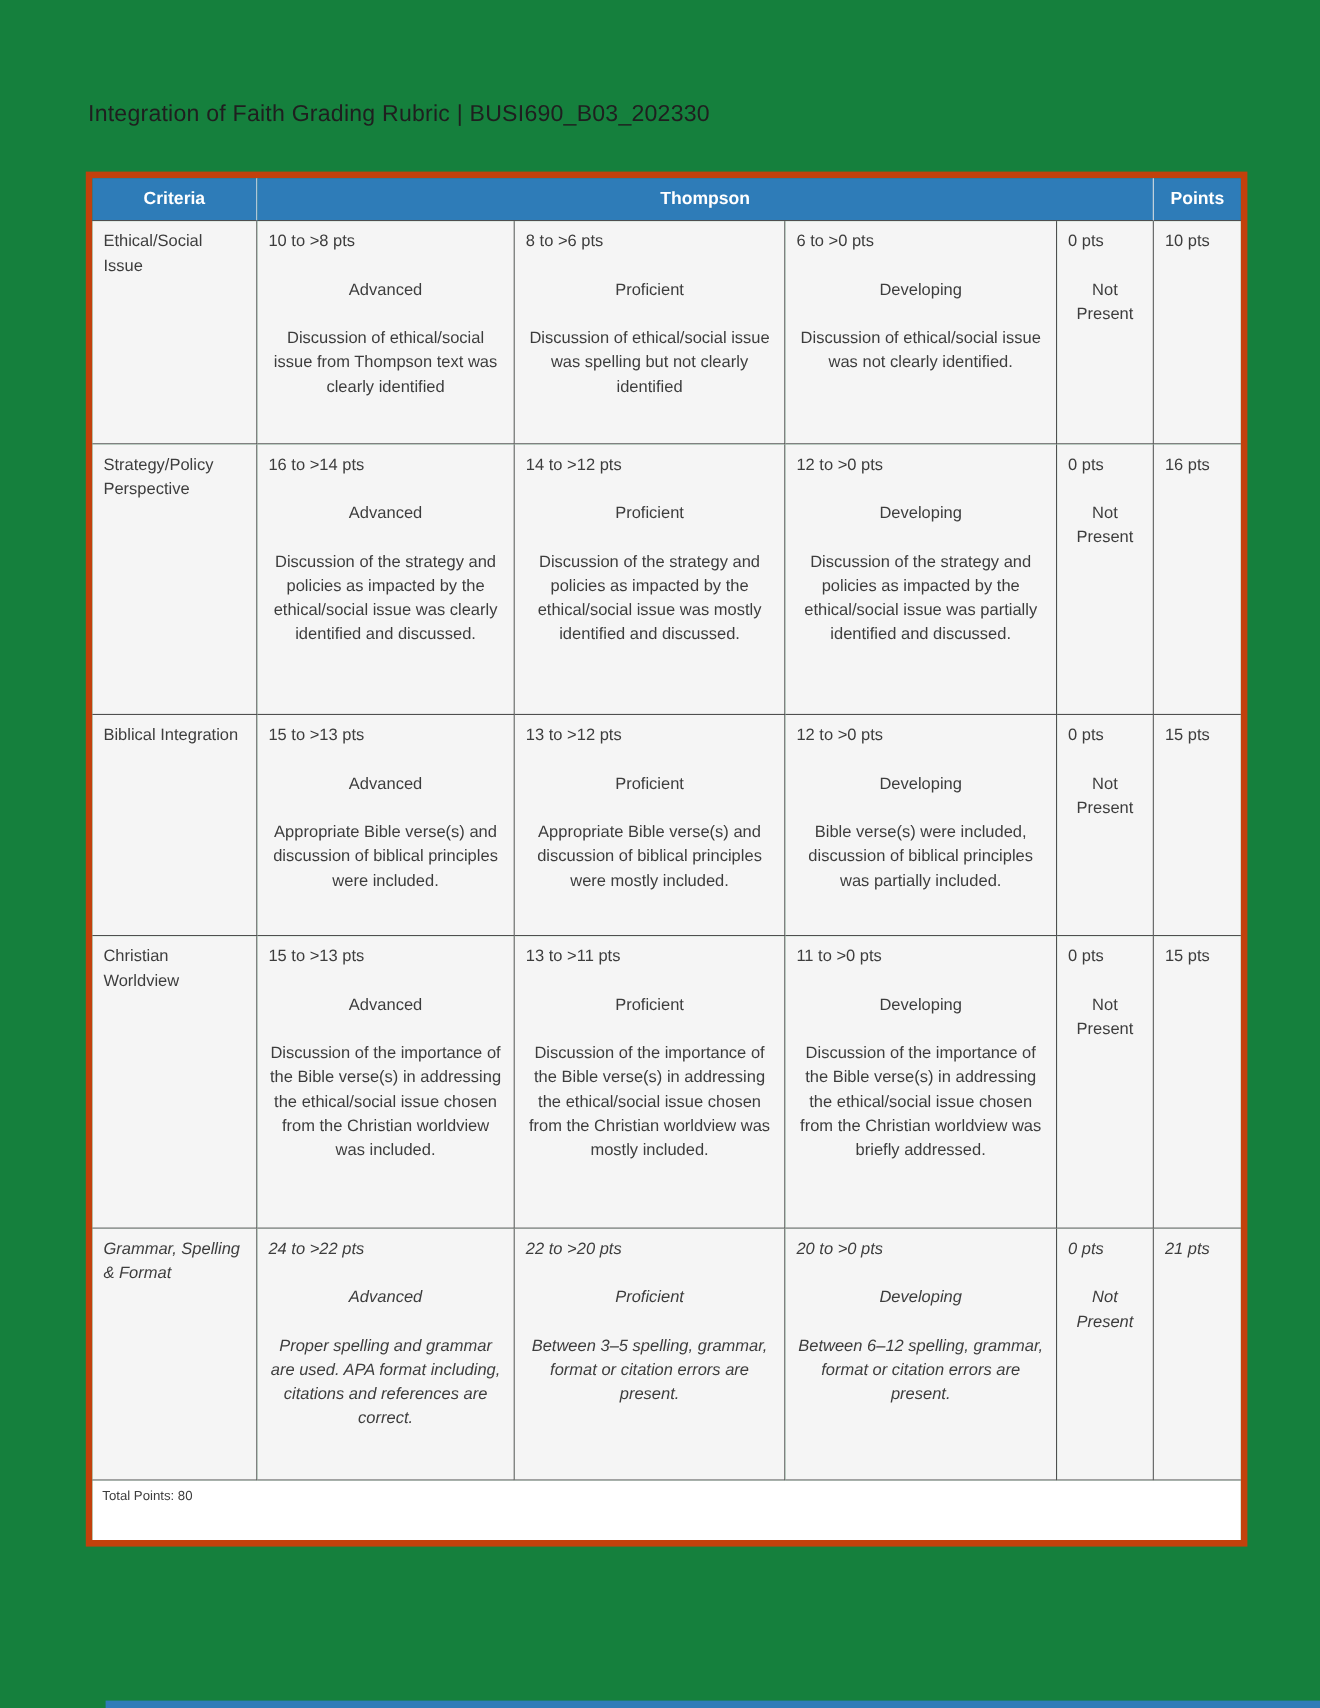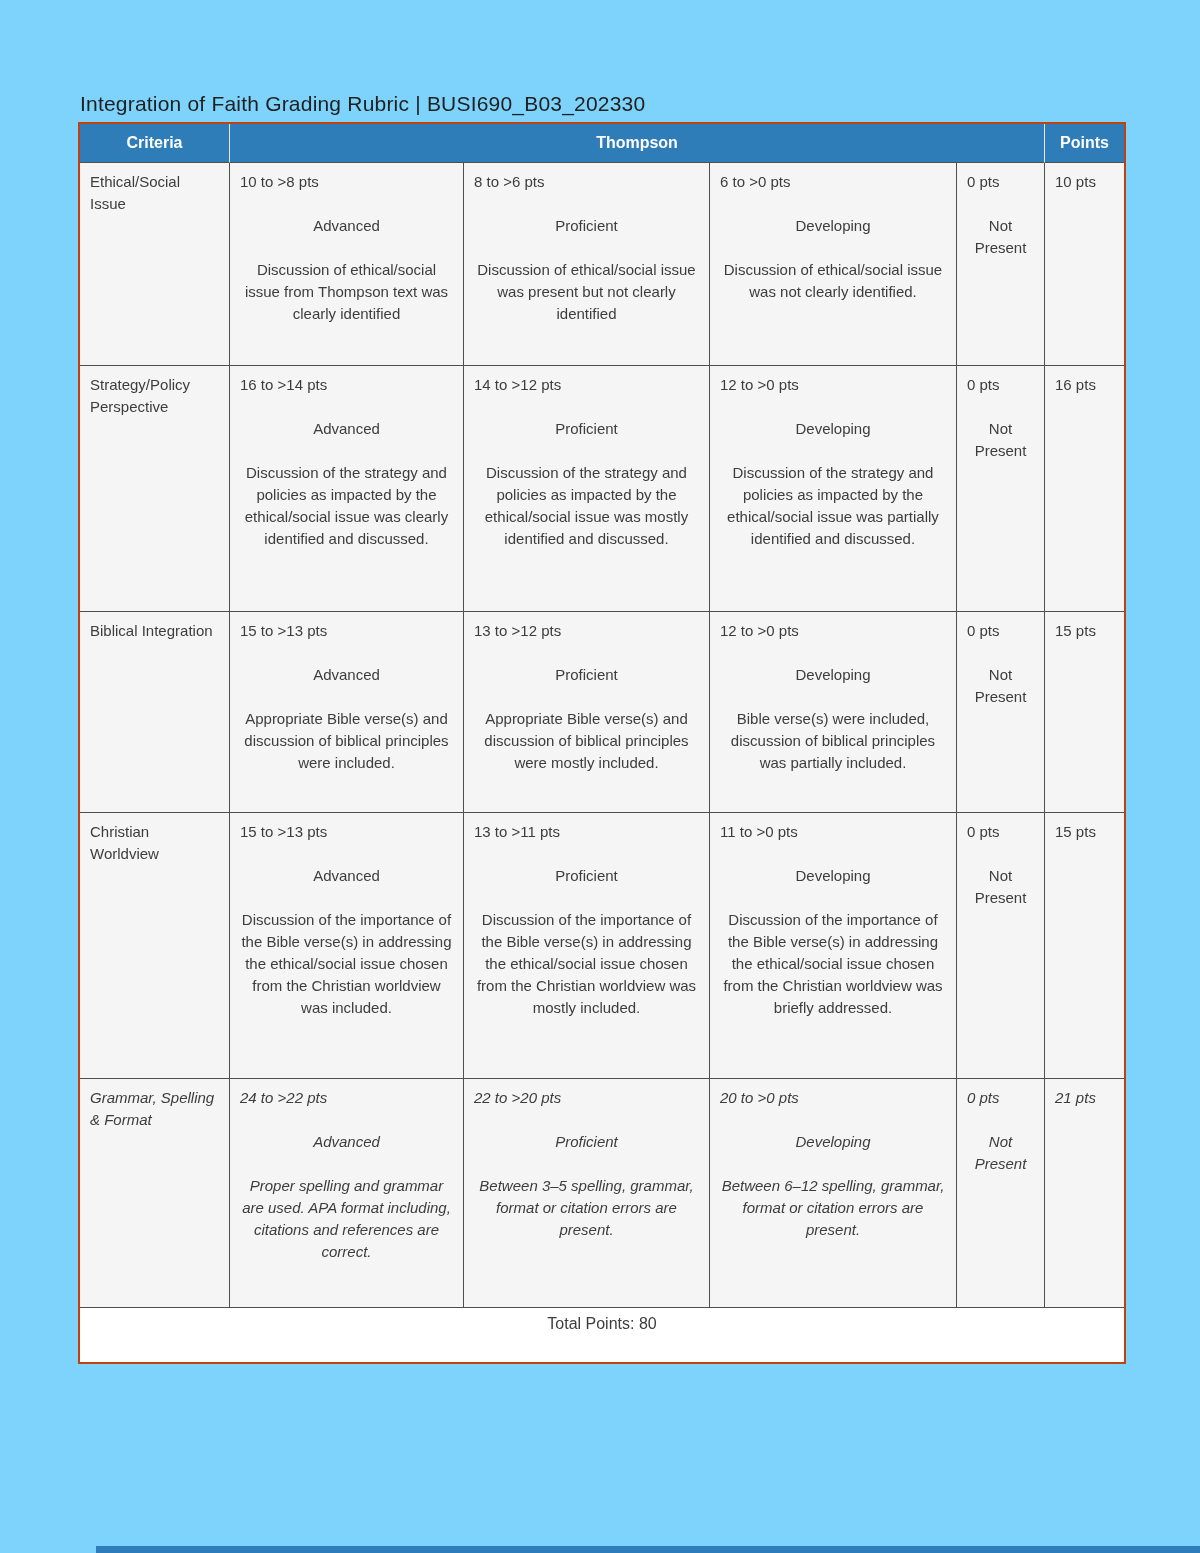--- a/index.html
+++ b/index.html
@@ -5,42 +5,42 @@
   html, body {
     margin: 0;
     padding: 0;
     background: #ffffff;
     font-family: "Liberation Sans", sans-serif;
   }
   .page {
     position: relative;
     width: 1200px;
     height: 1553px;
-    background: #7dd3fc;
+    background: #15803d;
     overflow: hidden;
   }
   .doc-title {
     position: absolute;
     left: 80px;
     top: 92px;
     margin: 0;
     font-size: 21px;
     font-weight: 400;
     color: #1f1f1f;
     letter-spacing: 0.2px;
   }
   table.rubric {
     position: absolute;
     left: 78px;
-    top: 122px;
+    top: 156px;
     width: 1044px;
     border-collapse: separate;
     border-spacing: 0;
     table-layout: fixed;
-    border: 2px solid #c2410c;
+    border: 6px solid #c2410c;
     font-size: 15px;
     color: #3d3d3d;
   }
   thead th {
     background: #2e7cb8;
     color: #ffffff;
     font-weight: 700;
     font-size: 16px;
     text-align: center;
     height: 38px;
@@ -64,23 +64,23 @@
   tbody tr:nth-child(2) td { height: 229px; }
   tbody tr:nth-child(3) td { height: 184px; }
   tbody tr:nth-child(4) td { height: 249px; }
   tbody tr:nth-child(5) td { height: 212px; font-style: italic; }
   tbody td p { margin: 0; }
   tbody td p.level, tbody td p.desc { margin-top: 22px; text-align: center; }
   tfoot td {
     background: #ffffff;
     height: 40px;
     vertical-align: top;
-    text-align: center;
+    text-align: left;
     padding: 7px 9px;
-    font-size: 16px;
+    font-size: 12px;
     color: #3d3d3d;
   }
   .bottom-bar {
     position: absolute;
     left: 96px;
     top: 1546px;
     width: 1104px;
     height: 7px;
     background: #2e7cb8;
   }
@@ -112,21 +112,21 @@
   <tr class="rubric-row">
     <td>Ethical/Social Issue</td>
     <td>
       <p class="pts">10 to &gt;8 pts</p>
       <p class="level">Advanced</p>
       <p class="desc">Discussion of ethical/social issue from Thompson text was clearly identified</p>
     </td>
     <td>
       <p class="pts">8 to &gt;6 pts</p>
       <p class="level">Proficient</p>
-      <p class="desc">Discussion of ethical/social issue was present but not clearly identified</p>
+      <p class="desc">Discussion of ethical/social issue was spelling but not clearly identified</p>
     </td>
     <td>
       <p class="pts">6 to &gt;0 pts</p>
       <p class="level">Developing</p>
       <p class="desc">Discussion of ethical/social issue was not clearly identified.</p>
     </td>
     <td>
       <p class="pts">0 pts</p>
       <p class="level">Not Present</p>
     </td>

